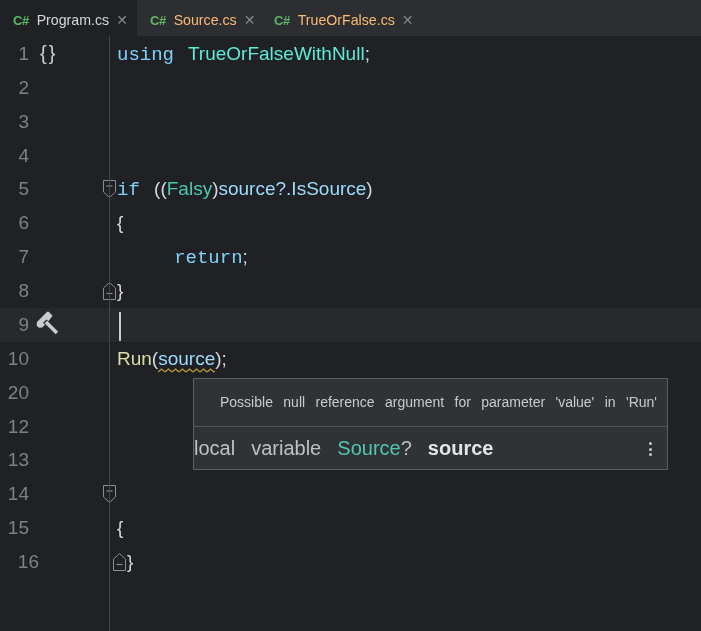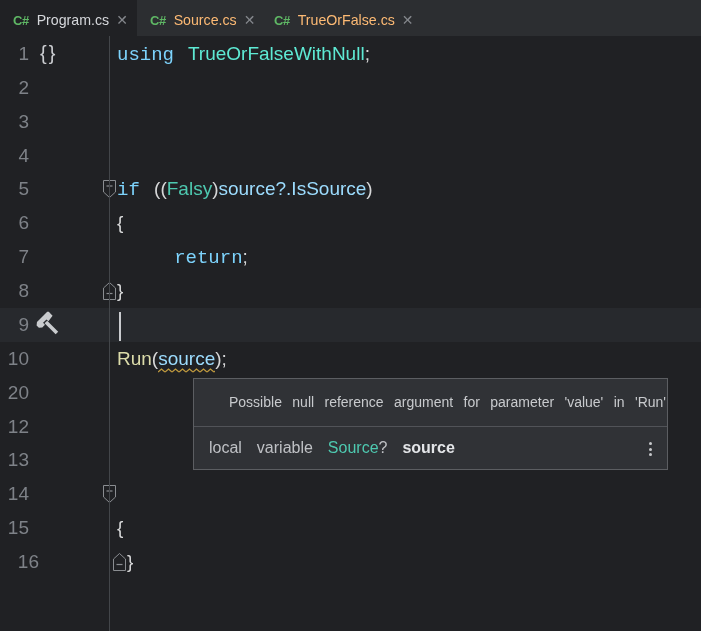--- a/index.html
+++ b/index.html
@@ -37,24 +37,24 @@
   .gbraces{position:absolute;left:40px;top:0;height:33.87px;line-height:32px;
     font-size:20px;letter-spacing:2px;color:#cbcdd1;}
   .ghammer{position:absolute;left:35px;top:3px;width:28px;height:28px;}
   .foldmark{position:absolute;left:103px;top:8px;width:13px;height:18px;z-index:4;}
   #caret{position:absolute;left:119px;top:4px;width:2px;height:29px;background:#c9cbce;z-index:5;}
 
   
   #tooltip{position:absolute;left:193px;top:378px;width:475px;height:92px;box-sizing:border-box;
     background:#303236;border:1px solid #5c5e62;z-index:10;}
   #tt-row1{position:absolute;left:0;top:0;width:100%;height:47px;line-height:47px;
-    padding-left:9px;box-sizing:border-box;font-size:14px;word-spacing:6.5px;color:#c8cacd;white-space:pre;margin-left:26px;}
+    padding-left:26px;box-sizing:border-box;font-size:14px;word-spacing:6.5px;color:#c8cacd;white-space:pre;}
   #tt-div{position:absolute;left:0;top:47px;width:100%;height:1px;background:#515358;}
   #tt-row2{position:absolute;left:0;top:48px;width:100%;height:42px;line-height:42px;
-    padding-left:15px;box-sizing:border-box;font-size:16px;word-spacing:10.5px;color:#bfc1c5;white-space:pre;}
+    box-sizing:border-box;font-size:20px;word-spacing:10.5px;color:#bfc1c5;white-space:pre;}
   .tt-ty{color:#4ec9b0;}
   .tt-bold{font-weight:bold;color:#e3e5e8;}
   #tt-more{position:absolute;right:10px;top:55px;width:14px;height:30px;display:flex;
     flex-direction:column;align-items:center;justify-content:center;gap:2.5px;}
   #tt-more i{width:3px;height:3px;border-radius:50%;background:#c6c8cb;}
 </style>
 </head>
 <body>
 
 <div id="app">

